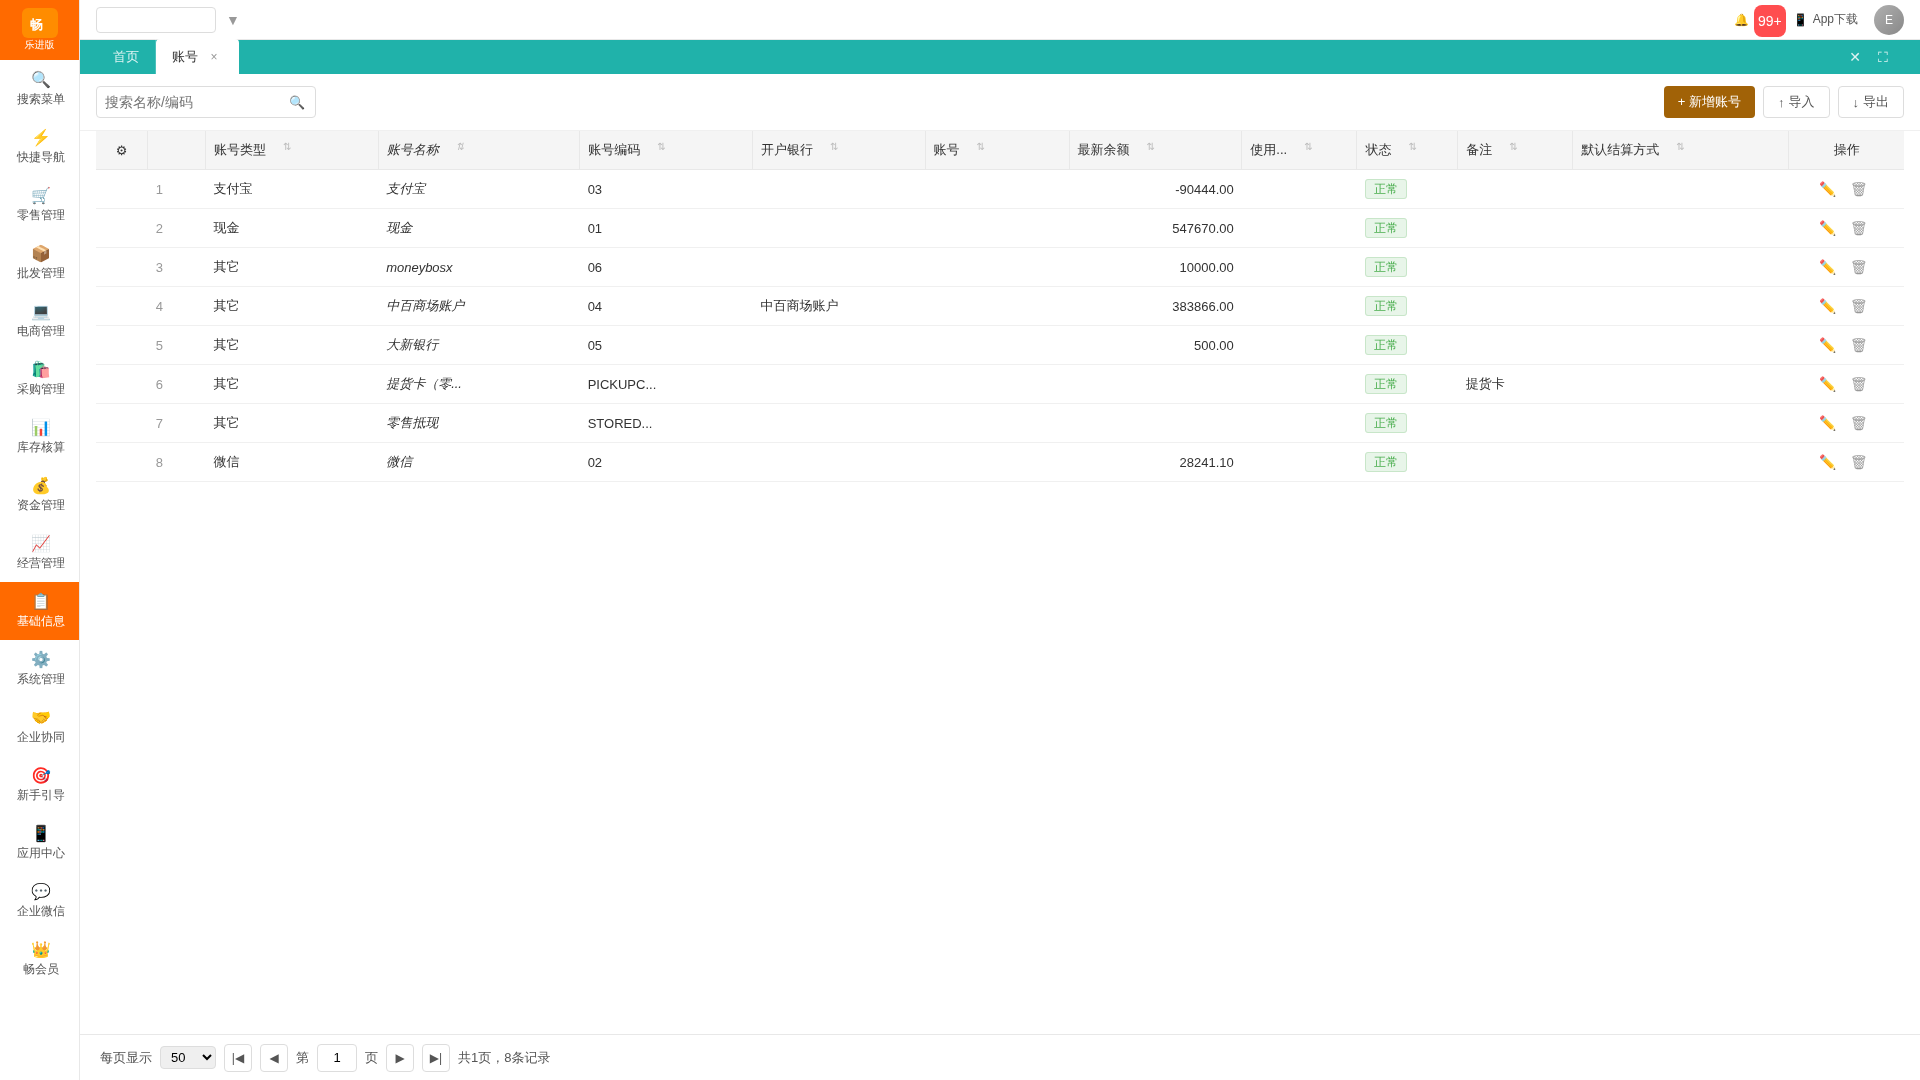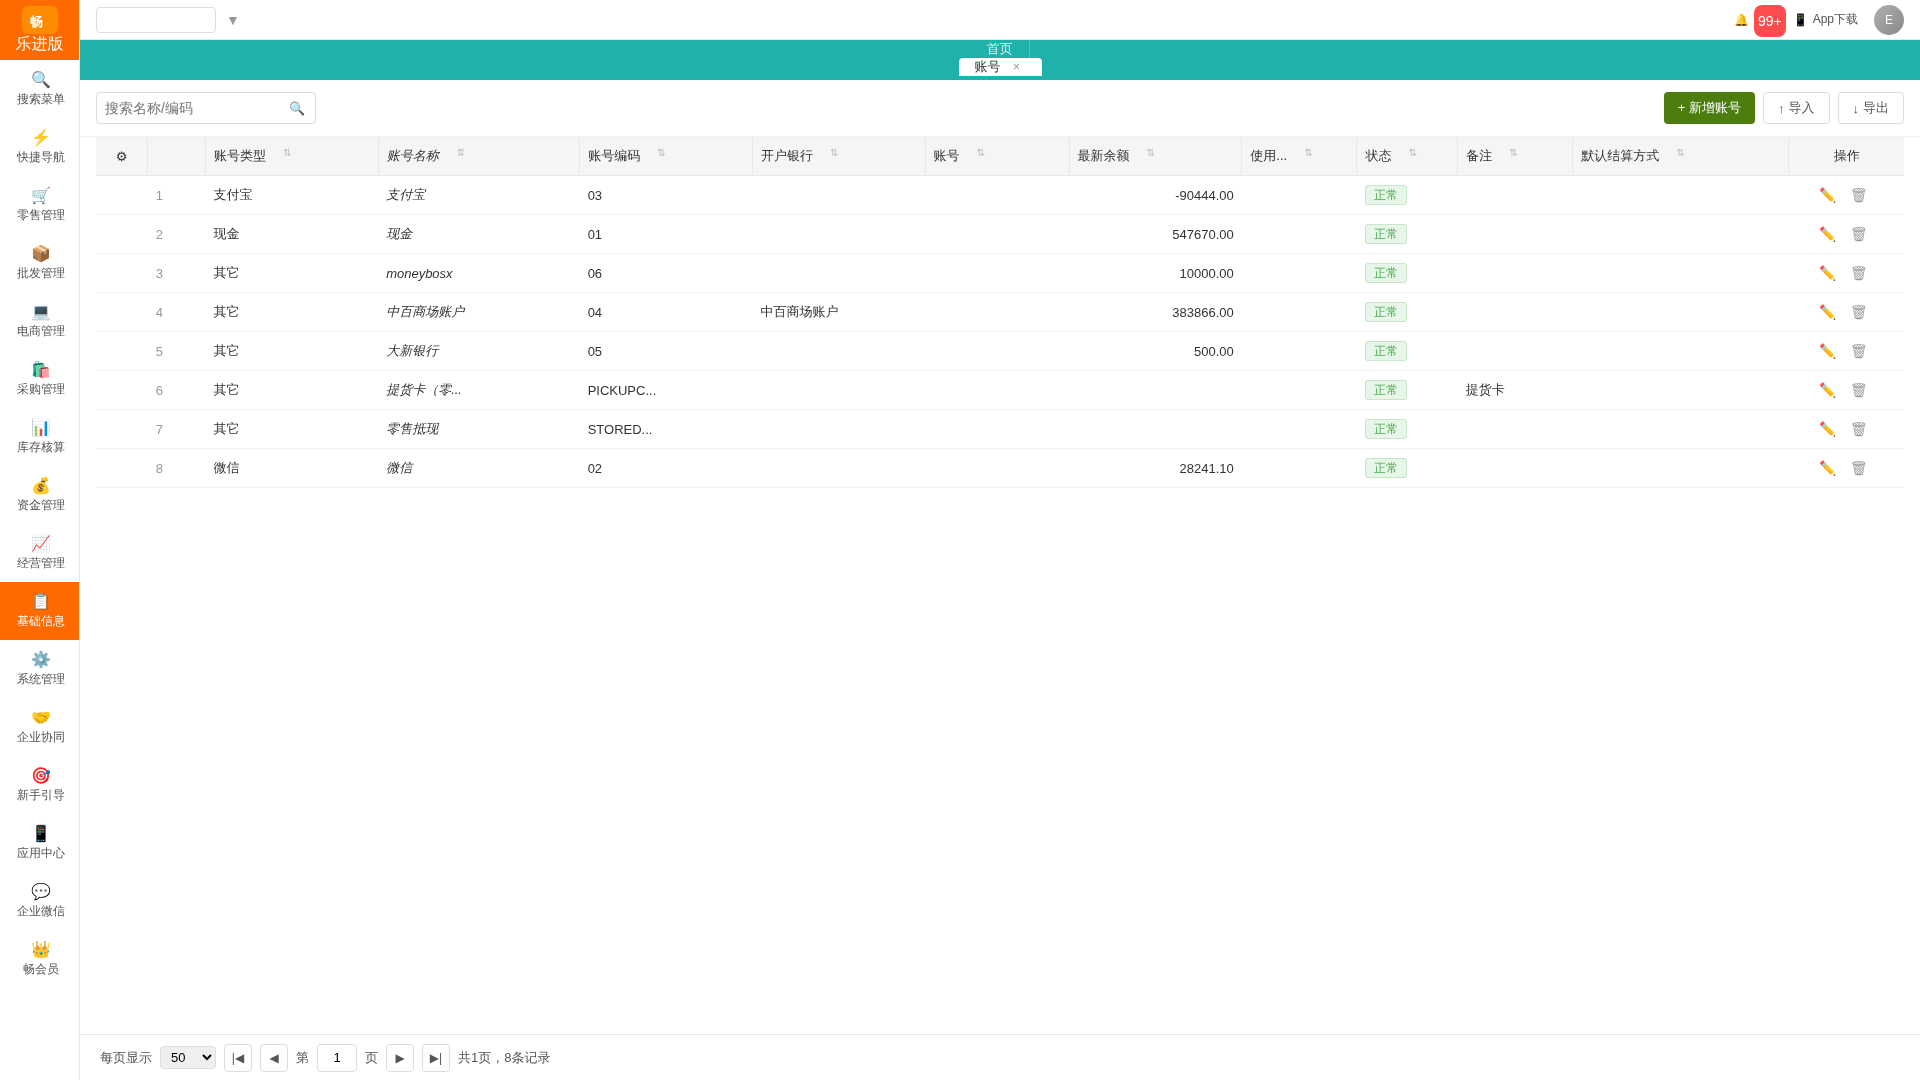--- a/index.html
+++ b/index.html
@@ -27,21 +27,21 @@
     }
     .sidebar-logo-icon {
       width: 36px;
       height: 36px;
       background: #ff8c00;
       border-radius: 6px;
       display: flex; align-items: center; justify-content: center;
       color: white; font-size: 10px; font-weight: bold;
     }
     .sidebar-logo-text {
-      color: white; font-size: 16px; margin-top: 0;
+      color: white; font-size: 10px; margin-top: 0;
     }
     .sidebar-menu-item {
       width: 100%;
       padding: 10px 4px;
       text-align: center;
       cursor: pointer;
       color: #555;
       font-size: 12px;
       border-left: 3px solid transparent;
       display: flex; flex-direction: column; align-items: center; justify-content: center;
@@ -90,27 +90,26 @@
     }
     .app-download {
       display: flex; align-items: center; gap: 4px; cursor: pointer; color: #555; font-size: 12px;
     }
     .avatar {
       width: 30px; height: 30px; border-radius: 50%; background: #ccc; overflow: hidden;
     }
 
     
     .tab-bar {
-      height: 40px;
+      height: 24px;
       background: #20b2aa;
       display: flex;
       align-items: center;
-      padding: 0;
+      padding: 17px;
       flex-shrink: 0;
-      flex-direction: column;
     }
     .tab-item {
       height: 36px;
       padding: 0 16px;
       display: flex; align-items: center; gap: 8px;
       cursor: pointer;
       font-size: 13px;
       color: rgba(255,255,255,0.85);
       background: transparent;
       border-right: 1px solid rgba(255,255,255,0.2);
@@ -149,21 +148,21 @@
       display: flex; align-items: center; gap: 4px;
       border: 1px solid #ddd; border-radius: 4px; padding: 0 8px; height: 32px; width: 220px;
     }
     .search-box input {
       border: none; outline: none; font-size: 12px; width: 180px;
     }
     .toolbar-right {
       display: flex; align-items: center; gap: 8px;
     }
     .btn-primary {
-      background: #4d7c0f; color: white; border: none; border-radius: 4px;
+      background: #a16207; color: white; border: none; border-radius: 4px;
       padding: 0 14px; height: 32px; cursor: pointer; font-size: 13px; white-space: nowrap; margin-left: 27px;
     }
     .btn-default {
       background: white; color: #555; border: 1px solid #ddd; border-radius: 4px;
       padding: 0 14px; height: 32px; cursor: pointer; font-size: 13px; display: flex; align-items: center; gap: 4px;
     }
 
     
     .table-wrap { padding: 0 16px; }
     table {

